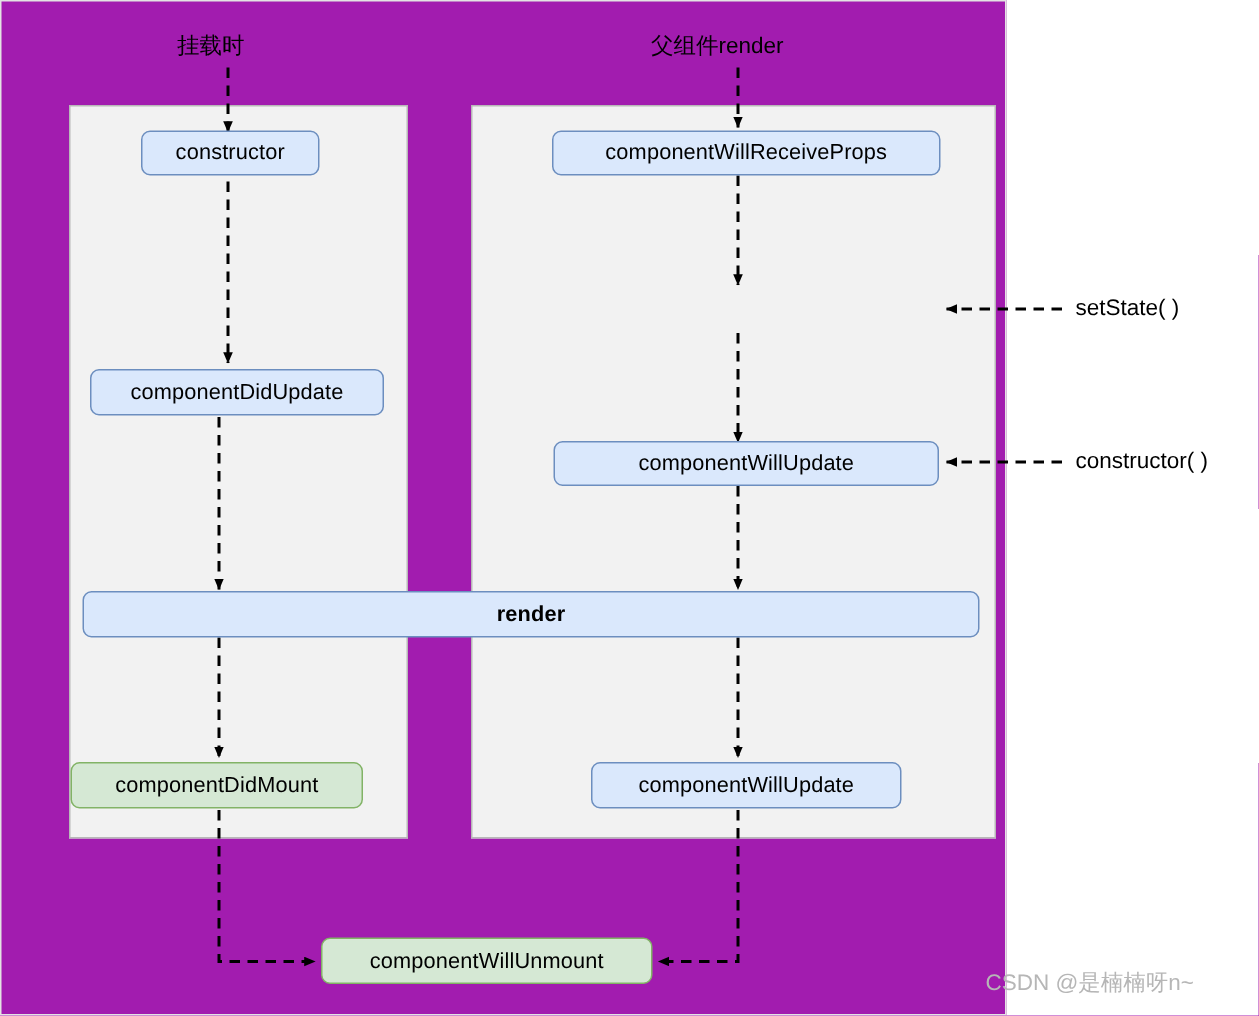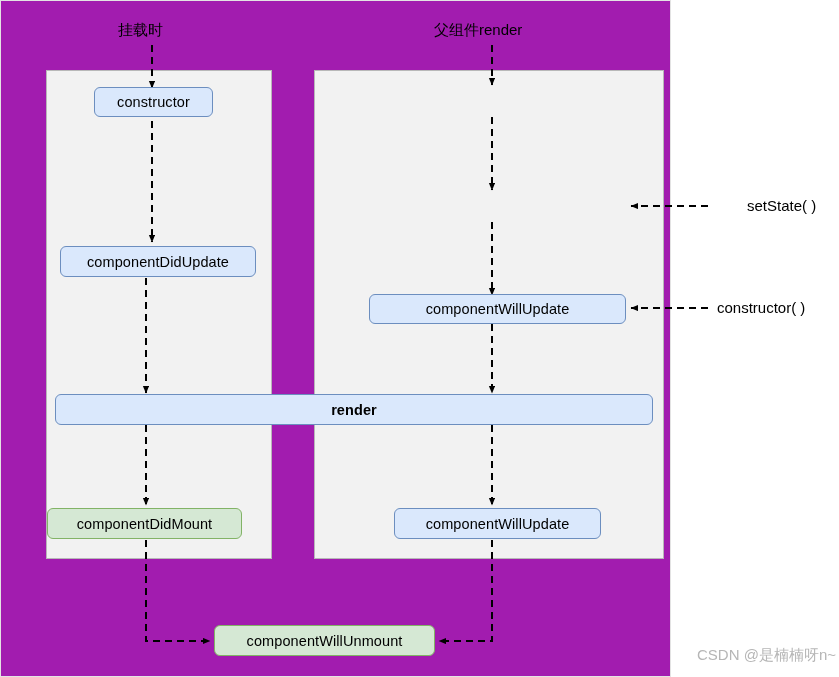--- a/index.html
+++ b/index.html
@@ -115,28 +115,29 @@
 
   <div class="caption" style="left:117px; top:20px;">挂载时</div>
   <div class="caption" style="left:433px; top:20px;">父组件render</div>
 
   <div class="node blue" style="left:93px; top:74px; width:119px; height:30px;margin-top:12px;">constructor</div>
 
   <div class="node blue" style="left:59px; top:245px; width:196px; height:31px;">componentDidUpdate</div>
 
   <div class="node green" style="left:46px; top:507px; width:195px; height:31px;">componentDidMount</div>
 
+  <div class="node blue" style="left:367px; top:86px; width:259px; height:30px;">componentWillReceiveProps</div>
 
 
   <div class="node blue" style="left:368px; top:293px; width:257px; height:30px;">componentWillUpdate</div>
 
   <div class="node blue" style="left:393px; top:507px; width:207px; height:31px;">componentWillUpdate</div>
 
   <div class="node green" style="left:213px; top:624px; width:221px; height:31px;">componentWillUnmount</div>
 
   <div class="node blue render-node" style="left:54px; top:393px; width:598px; height:31px;">render</div>
 
-  <div class="side-label" style="left:716px; top:196px;margin-left:30px;">setState( )</div>
+  <div class="side-label" style="left:716px; top:196px;">setState( )</div>
   <div class="side-label" style="left:716px; top:298px;">constructor( )</div>
 
-  <div class="watermark" style="left:656px; top:645px;margin-left:40px;">CSDN @是楠楠呀n~</div>
+  <div class="watermark" style="left:656px; top:645px;">CSDN @是楠楠呀n~</div>
 
 </div>
 
 </body></html>

